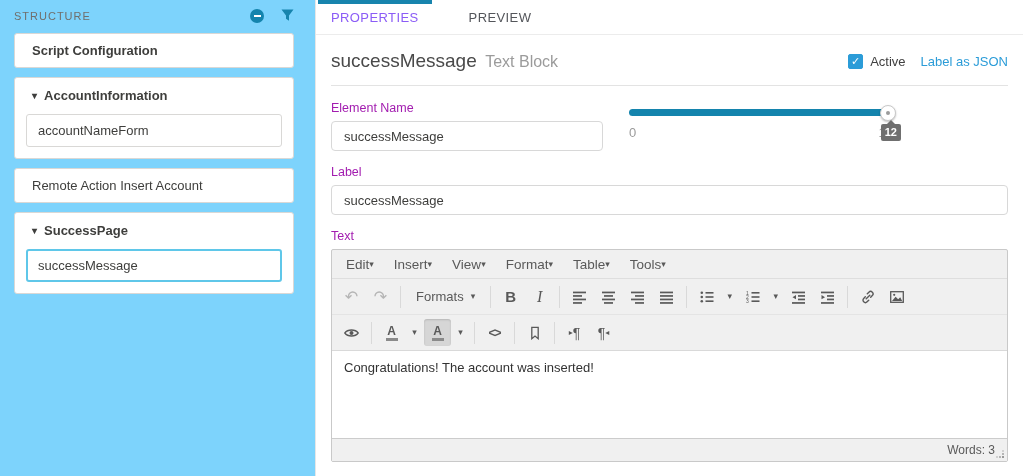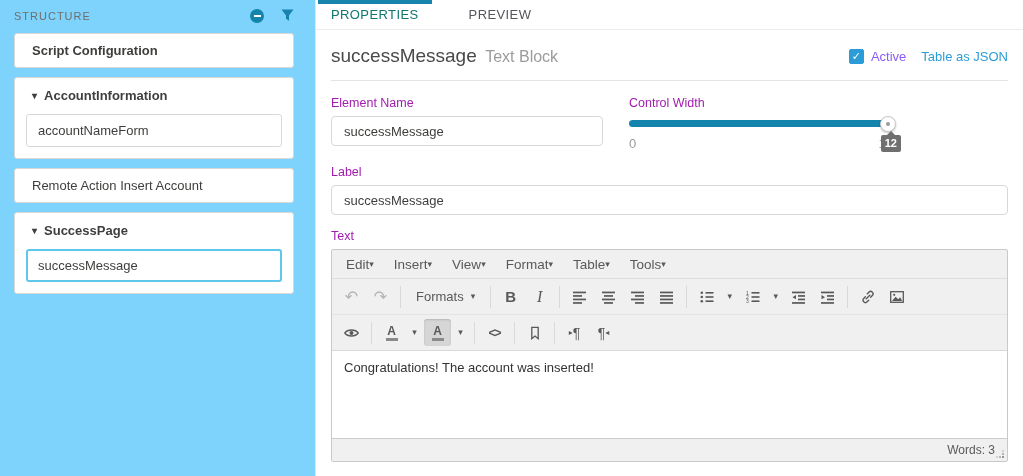--- a/index.html
+++ b/index.html
@@ -29,31 +29,31 @@
   .s-group-header { display:flex; align-items:center; gap:7px; font-weight:700; font-size:13px; padding:1px 2px 2px 6px; }
   .s-caret { font-size:10px; color:#3e3e3c; line-height:1; }
   .s-child { background:#fff; border:1px solid #d9d8d6; border-radius:3px; margin-top:9px; padding:8px 11px; font-size:13px; }
   .s-child.selected { border:2px solid #5fc7e9; padding:7px 10px; }
 
   
   .panel { flex:1; background:#fff; border-left:1px solid #e6e6e6; display:flex; flex-direction:column; }
   .tabbar { height:38px; display:flex; align-items:stretch; border-bottom:1px solid #ececec; }
   .tab { position:relative; display:flex; align-items:center; padding:0 13px; margin-right:24px; font-size:13px; letter-spacing:0.4px; color:#54565b; cursor:pointer; }
   .tab:first-child { margin-left:2px; }
-  .tab.active { color:#0f766e; }
+  .tab.active { color:#8b5cf6; }
   .tab.active::before { content:""; position:absolute; top:0; left:0; right:0; height:4px; background:#1784ad; }
 
   .content { padding:13px 15px 0 15px; flex:1; }
   .header-row { display:flex; align-items:center; justify-content:space-between; margin-top:2px; }
   .doc-title { font-size:19px; color:#494949; font-weight:400; }
   .doc-subtitle { font-size:16px; color:#9b9b9b; margin-left:4px; }
   .header-controls { display:flex; align-items:center; gap:7px; }
   .checkbox { width:15px; height:15px; border-radius:2px; background:#2b9cd8; border:1px solid #2b9cd8; display:inline-flex; align-items:center; justify-content:center; cursor:pointer; }
   .checkbox span { color:#fff; font-size:11px; line-height:1; }
-  .active-label { font-size:13px; color:#8b5cf6; }
+  .active-label { font-size:13px; color:#404040; }
   .json-link { font-size:13px; color:#2b9cd8; text-decoration:none; margin-left:8px; cursor:pointer; }
   .divider { border-bottom:1px solid #e3e3e3; margin:13px 0 15px 0; }
 
   .field-label { display:block; font-size:12.5px; color:#a21caf; margin-bottom:6px; }
   .text-input { width:100%; height:30px; border:1px solid #d8d8d8; border-radius:4px; padding:0 12px; font-size:13px; color:#3e3e3c; font-family:"Liberation Sans", sans-serif; background:#fff; outline:none; }
 
   .row-two { display:flex; margin-bottom:14px; }
   .col-name { width:272px; }
   .col-width { width:264px; margin-left:26px; position:relative; }
 
@@ -160,32 +160,31 @@
       <div class="header-row">
         <div>
           <span class="doc-title">successMessage</span>
           <span class="doc-subtitle">Text Block</span>
         </div>
         <div class="header-controls">
           <span class="checkbox">
               <span>✓</span>
             </span>
           <span class="active-label">Active</span>
-          <a class="json-link">Table as JSON</a>
+          <a class="json-link">Label as JSON</a>
         </div>
       </div>
       <div class="divider"></div>
 
       <div class="row-two">
         <div class="col-name">
           <label class="field-label">Element Name</label>
           <input class="text-input" value="successMessage" style="">
         </div>
         <div class="col-width">
-          <label class="field-label">Control Width</label>
           <div class="slider-wrap">
             <div class="slider">
               <div class="track"></div>
               <div class="knob">
                   <i></i>
                 </div>
             </div>
             <div class="slider-labels">
               <span>0</span>
               <span>12</span>

